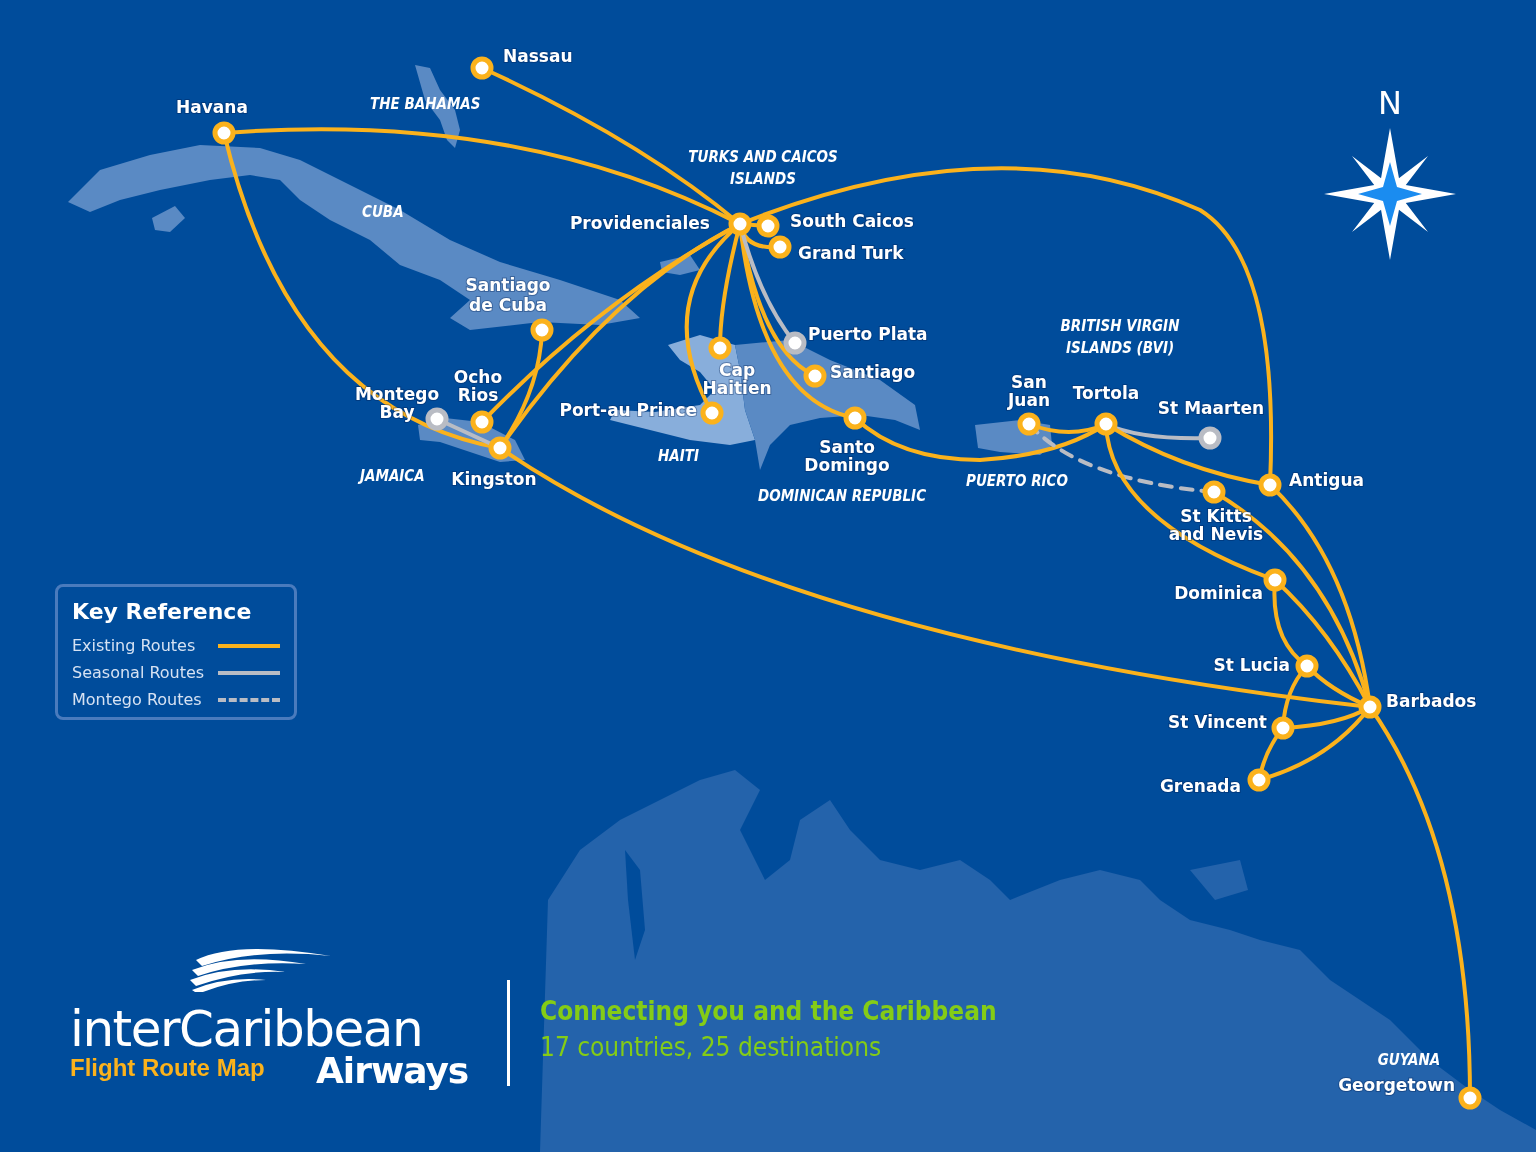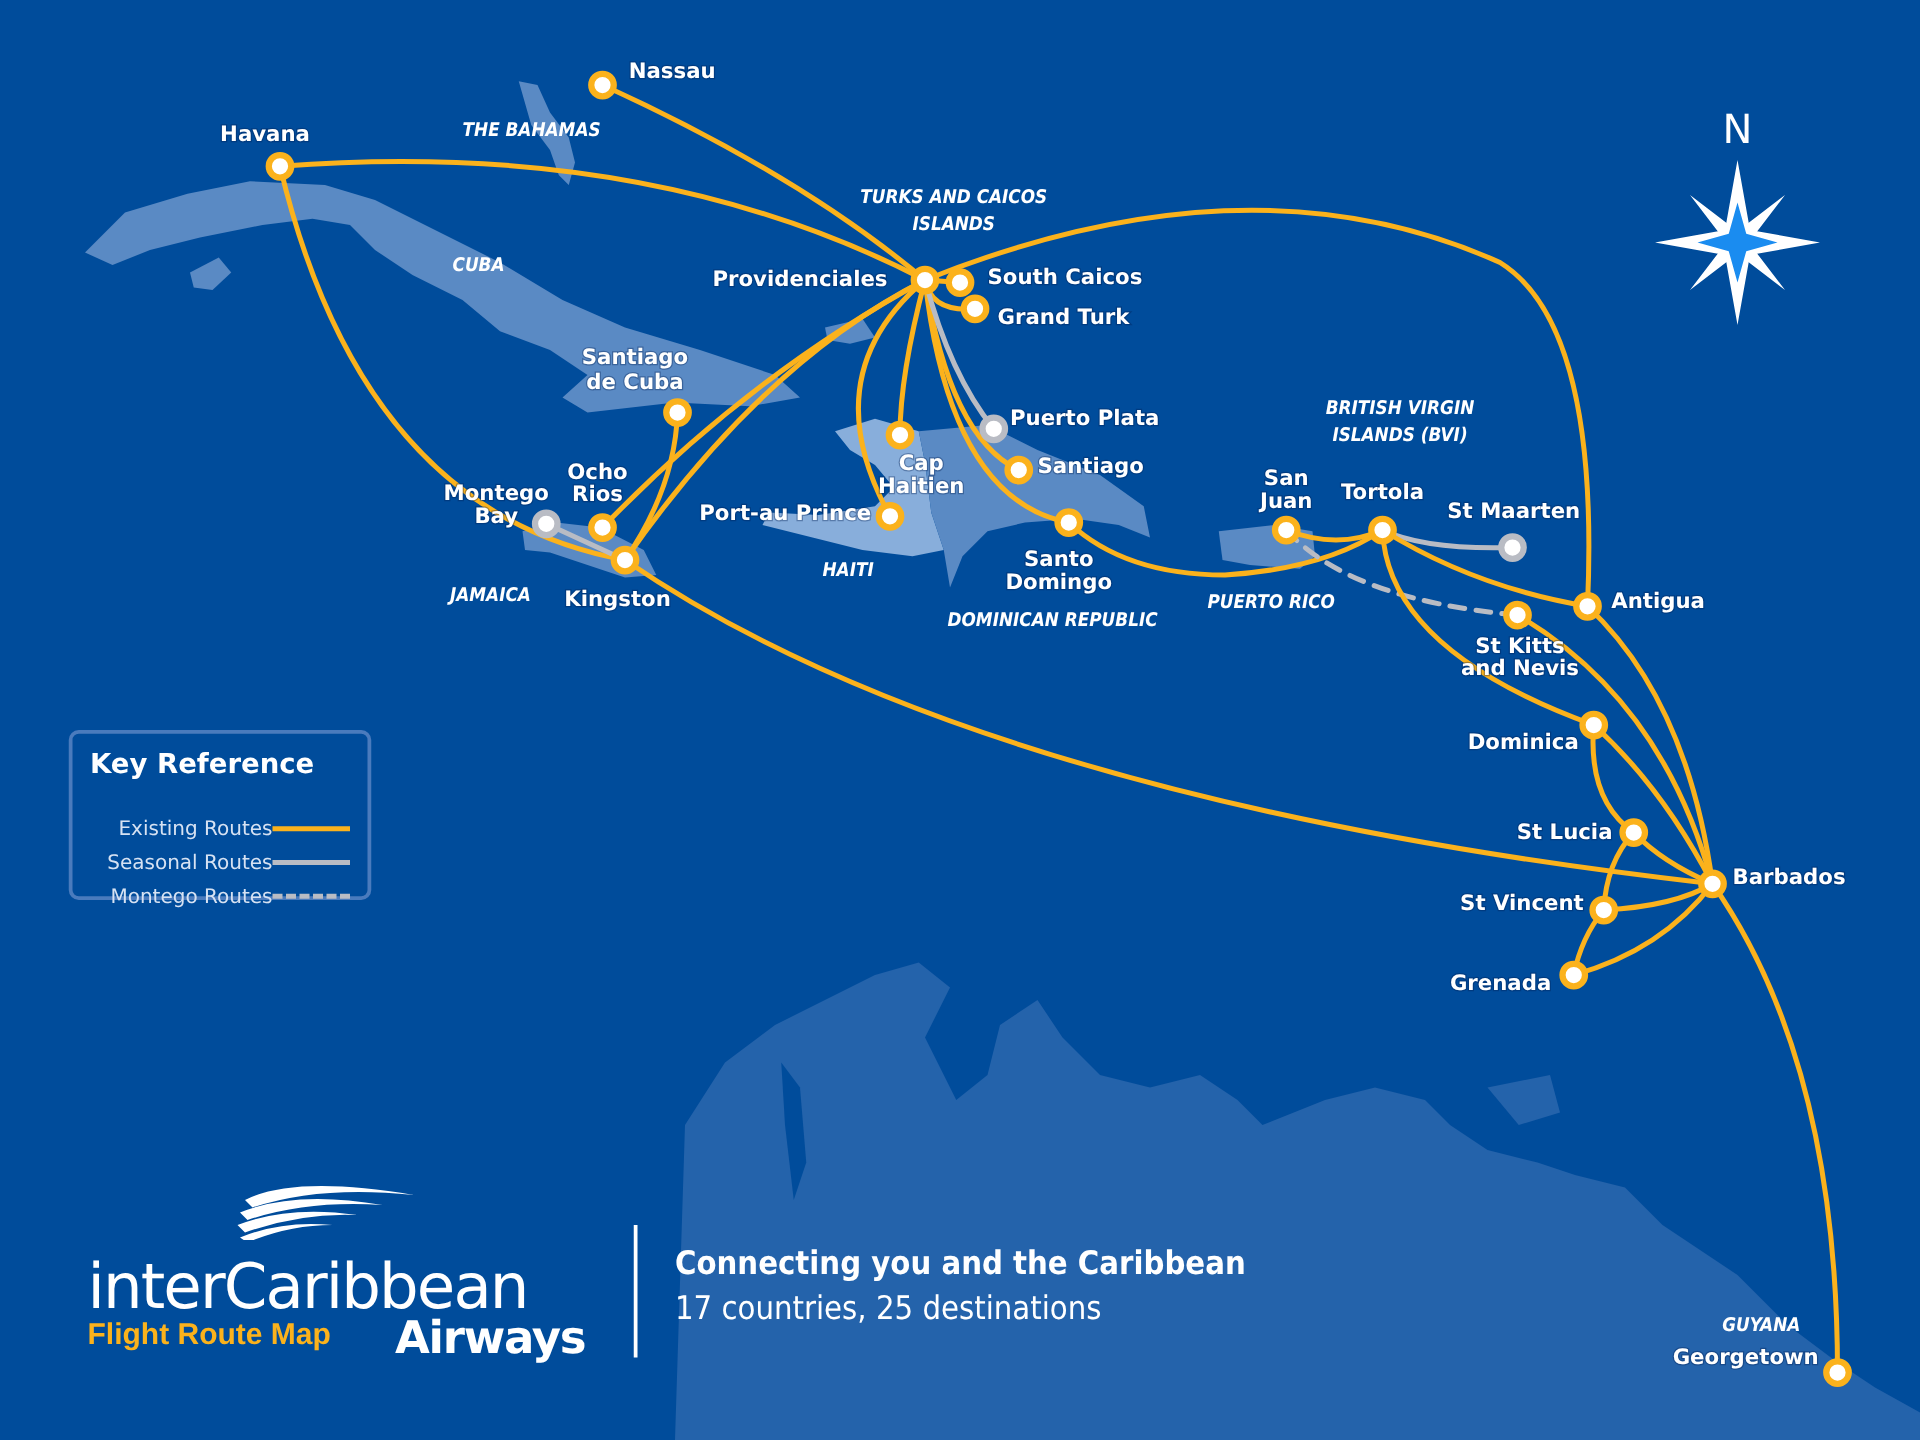--- a/index.html
+++ b/index.html
@@ -10,36 +10,36 @@
     .land { fill: #5a8ac4; }
     .land-light { fill: #88aedb; }
     .land-sa { fill: #2463ab; }
     .route { fill: none; stroke: #fbb21c; stroke-width: 4; stroke-linecap: round; }
     .route-seasonal { fill: none; stroke: #b9bcc4; stroke-width: 4; stroke-linecap: round; }
     .route-planned { fill: none; stroke: #b9bcc4; stroke-width: 4; stroke-dasharray: 12 9; stroke-linecap: round; }
     .node { fill: #ffffff; stroke: #fbb21c; stroke-width: 5; }
     .node-seasonal { fill: #ffffff; stroke: #b9bcc4; stroke-width: 5; }
 
     .legend { position: absolute; left: 55px; top: 584px; width: 242px; height: 136px; border: 3px solid #4a7bbd; border-radius: 8px; box-sizing: border-box; padding: 12px 14px; color: #fff; }
-    .legend-title { font-family: "DejaVu Sans", sans-serif; font-size: 22px; font-weight: bold; margin-bottom: 25px; }
-    .legend-row { display: flex; align-items: center; justify-content: flex-end; font-family: "DejaVu Sans", sans-serif; font-size: 16px; color: #d6e2f3; height: 27px; }
+    .legend-title { font-family: "DejaVu Sans", sans-serif; font-size: 22px; font-weight: bold; margin-bottom: 8px; }
+    .legend-row { display: flex; align-items: center; justify-content: space-between; font-family: "DejaVu Sans", sans-serif; font-size: 16px; color: #d6e2f3; height: 27px; }
     .swatch { width: 62px; height: 0; border-top: 4px solid #fbb21c; }
     .swatch.seasonal { border-top-color: #b9bcc4; }
     .swatch.planned { border-top: 4px dashed #b9bcc4; }
 
     .compass { position: absolute; left: 1322px; top: 84px; width: 136px; height: 180px; }
     .compass-n { position: absolute; left: 0; top: 0; width: 136px; text-align: center; color: #fff; font-family: "DejaVu Sans", sans-serif; font-size: 32px; }
 
     .brand { position: absolute; left: 70px; top: 942px; width: 420px; height: 150px; color: #fff; }
     .brand-wing { position: absolute; left: 116px; top: 0; }
     .brand-name { position: absolute; left: 0; top: 58px; font-family: "DejaVu Sans", sans-serif; font-weight: normal; font-size: 50px; letter-spacing: -1.5px; }
     .brand-sub { position: absolute; left: 0; top: 112px; font-family: Liberation Sans, sans-serif; font-weight: bold; font-size: 24px; color: #fbb21c; }
     .brand-airways { position: absolute; left: 246px; top: 108px; font-family: "DejaVu Sans", sans-serif; font-weight: bold; font-size: 36px; letter-spacing: -1px; }
     .divider { position: absolute; left: 507px; top: 980px; width: 3px; height: 106px; background: #fff; }
-    .tagline { position: absolute; left: 540px; top: 996px; color: #ffffff; }
+    .tagline { position: absolute; left: 540px; top: 996px; color: #84cc16; }
     .tagline-1 { font-family: "DejaVu Sans Condensed","DejaVu Sans", sans-serif; font-weight: bold; font-size: 26px; }
     .tagline-2 { font-family: "DejaVu Sans Condensed","DejaVu Sans", sans-serif; font-size: 26px; margin-top: 6px; }
   </style>
 </head>
 <body>
 
 <svg id="map" viewBox="0 0 1536 1152" xmlns="http://www.w3.org/2000/svg">
   <rect width="1536" height="1152" fill="#004c9b"></rect>
 
   <g>

